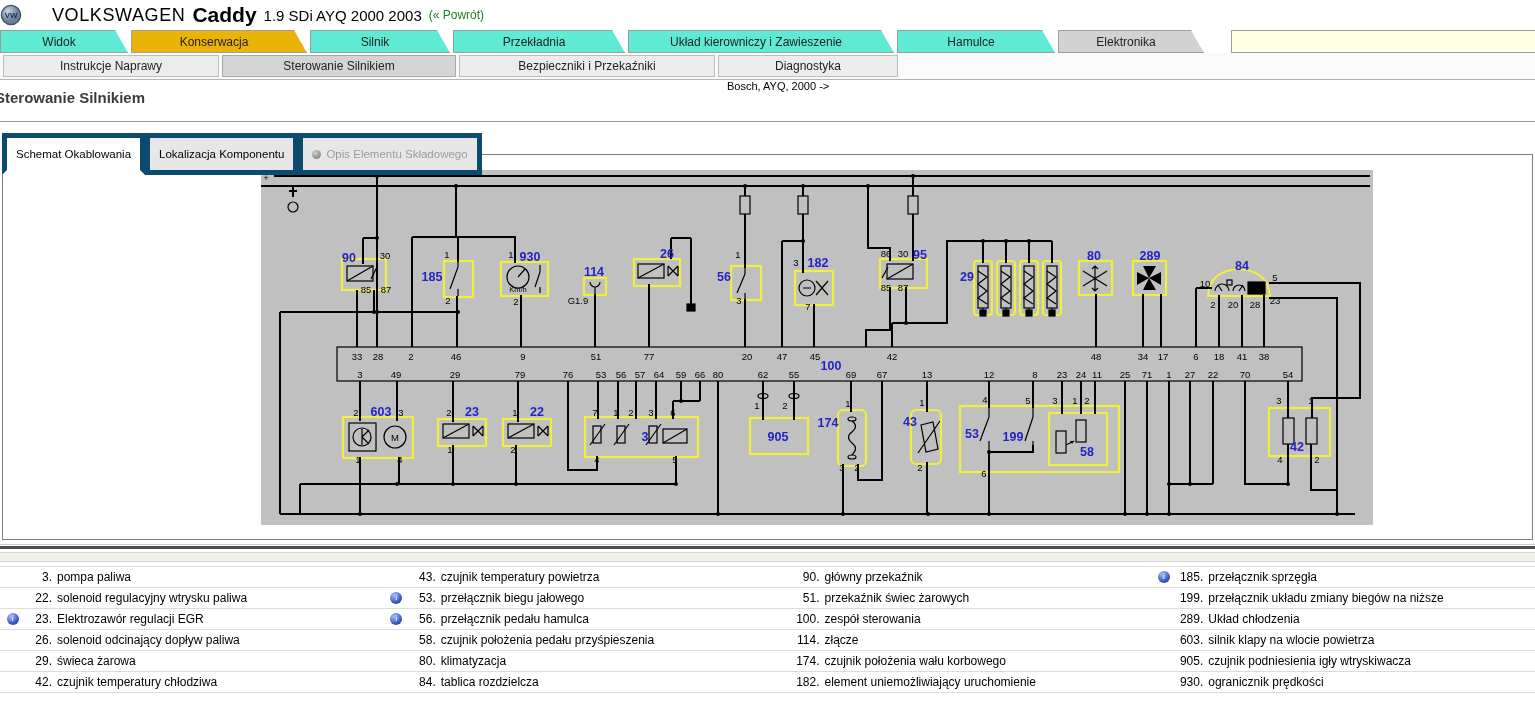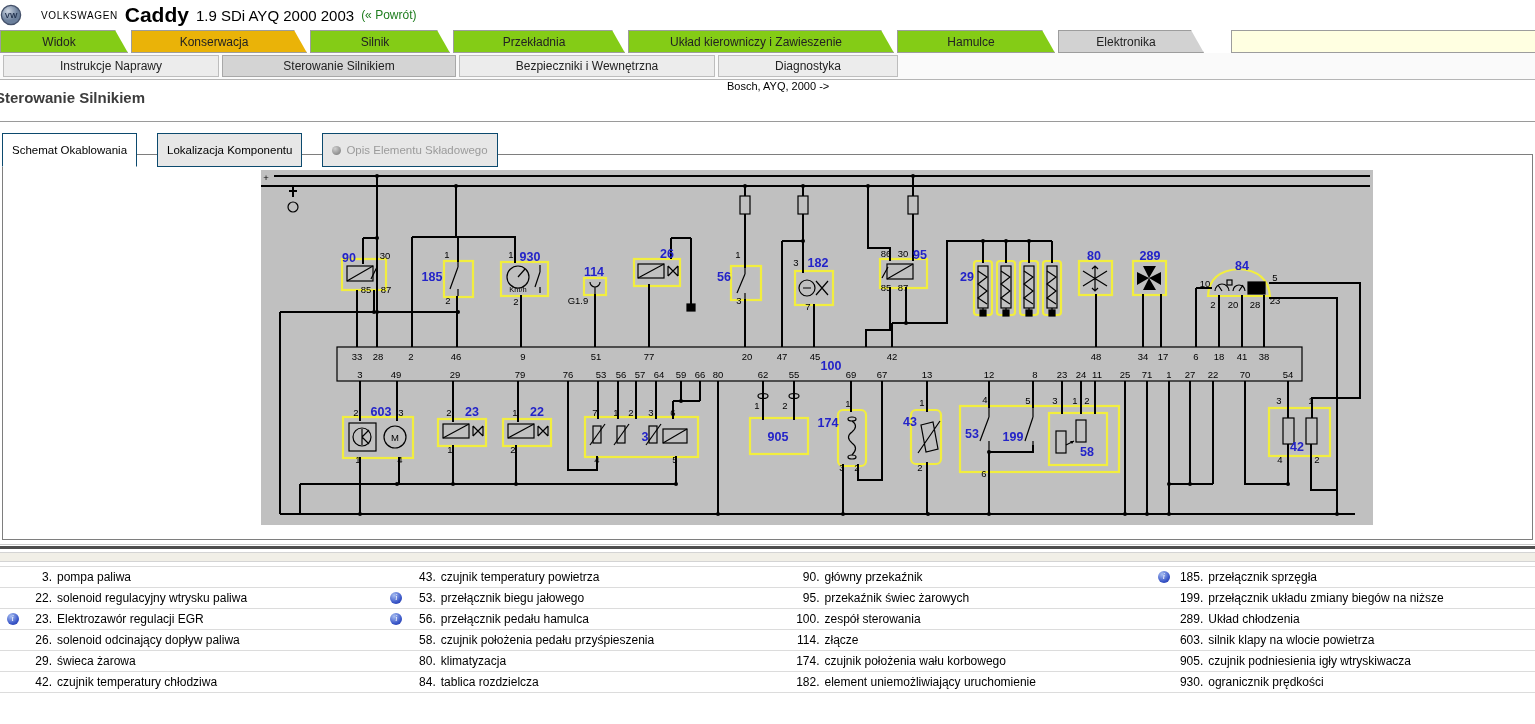--- a/index.html
+++ b/index.html
@@ -2,28 +2,28 @@
 <html><head>
 <meta charset="utf-8">
 <style>
   html,body{margin:0;padding:0}
   body{width:1535px;height:724px;position:relative;background:#fff;
        font-family:"Liberation Sans",sans-serif;color:#000;overflow:hidden}
 
   
   .header{height:30px;display:flex;align-items:center;}
   .vw-logo{width:22px;height:22px;flex:0 0 22px}
-  .brand{font-size:10px;letter-spacing:.6px;margin-left:19px}
+  .brand{font-size:18px;letter-spacing:.6px;margin-left:30px}
   .model{font-size:21px;font-weight:bold;margin-left:7px}
   .variant{font-size:15px;margin-left:7px}
   .back{color:#1e7d1e;font-weight:normal;font-size:12px;margin-left:7px;text-decoration:none;cursor:pointer}
 
   
   .nav1{height:23px;display:flex;align-items:stretch}
-  .tab1{box-sizing:border-box;margin-right:3px;background:#84cc16;border:1px solid #9d9d9d;
+  .tab1{box-sizing:border-box;margin-right:3px;background:#5eead4;border:1px solid #9d9d9d;
         clip-path:polygon(0 0,calc(100% - 13px) 0,100% 100%,0 100%);
         display:flex;align-items:center;justify-content:center;
         font-size:12px;color:#222;padding-right:10px;cursor:pointer}
   .tab1.st-selected{background:#eab308}
   .tab1.st-active{background:#d2d2d2}
   .tab1-stub{flex:1;background:#ffffe1;border:1px solid #9d9d9d;border-right:none;margin-left:24px}
 
   
   .nav2{height:27px;background:#fafafa;display:flex;gap:3px;padding:2px 11px 2px 3px;
         border-bottom:1px solid #b5b5b5;box-sizing:border-box}
@@ -32,21 +32,21 @@
   .tab2.st-active{background:#d4d4d4;border-color:#a8a8a8}
 
   
   .titlebar{height:41px;border-bottom:1px solid #9a9a9a;position:relative}
   .page-title{position:absolute;left:-5px;top:9px;font-size:15px;font-weight:bold;color:#3c3c3c}
   .sysinfo{position:absolute;left:727px;top:0;font-size:11px}
 
   
   .viewtabs{position:absolute;top:133px;left:2px;display:flex;z-index:3}
   .vtab{box-sizing:border-box;height:21px;display:flex;align-items:center;gap:5px;padding:16px 9px;
-        font-size:11.5px;border:1px solid #0c4a6e;background:#e7e7e7;margin-right:20px;cursor:pointer}
+        font-size:11.5px;border:5px solid #0c4a6e;background:#e7e7e7;margin-right:0;cursor:pointer}
   .vtab.st-active{background:#fff;border-bottom-color:#fff;height:23px}
   .vtab.st-disabled{color:#9b9b9b;cursor:default}
   .ball{width:9px;height:9px;border-radius:50%;display:inline-block;
         background:radial-gradient(circle at 35% 30%,#cfcfcf,#8e8e8e 70%)}
 
   
   .panel{position:absolute;top:154px;left:2px;width:1529px;height:384px;
          border:1px solid #7e7e7e;background:#fff;z-index:1}
   .svg-overlay{position:absolute;top:0;left:0;width:1535px;height:724px;z-index:2;pointer-events:none}
   .svg-overlay [data-interactable="true"]{pointer-events:auto;cursor:pointer}
@@ -119,21 +119,21 @@
 </div>
 
 <div class="nav2" data-interactable="false">
   <div class="tab2 st-normal" style="width:216px" data-interactable="true">
       <span data-interactable="false">Instrukcje Naprawy</span>
     </div>
   <div class="tab2 st-active" style="width:234px" data-interactable="true">
       <span data-interactable="false">Sterowanie Silnikiem</span>
     </div>
   <div class="tab2 st-normal" style="width:256px" data-interactable="true">
-      <span data-interactable="false">Bezpieczniki i Wewnętrzna</span>
+      <span data-interactable="false">Bezpieczniki i Przekaźniki</span>
     </div>
   <div class="tab2 st-normal" style="width:180px" data-interactable="true">
       <span data-interactable="false">Diagnostyka</span>
     </div>
 </div>
 
 <div class="titlebar" data-interactable="false">
   <span class="page-title" data-interactable="false">Sterowanie Silnikiem</span>
   <span class="sysinfo" data-interactable="false">Bosch, AYQ, 2000 -&gt;</span>
 </div>
@@ -541,21 +541,21 @@
       </div>
     </div>
   <div class="lcol" data-interactable="false">
       <div class="lrow" data-interactable="true">
         <span class="linfo" data-interactable="false"></span>
         <span class="lnum" data-interactable="false">90.</span>
         <span class="lname" data-interactable="false">główny przekaźnik</span>
       </div>
       <div class="lrow" data-interactable="true">
         <span class="linfo" data-interactable="false"></span>
-        <span class="lnum" data-interactable="false">95.</span>
+        <span class="lnum" data-interactable="false">51.</span>
         <span class="lname" data-interactable="false">przekaźnik świec żarowych</span>
       </div>
       <div class="lrow" data-interactable="true">
         <span class="linfo" data-interactable="false"></span>
         <span class="lnum" data-interactable="false">100.</span>
         <span class="lname" data-interactable="false">zespół sterowania</span>
       </div>
       <div class="lrow" data-interactable="true">
         <span class="linfo" data-interactable="false"></span>
         <span class="lnum" data-interactable="false">114.</span>

